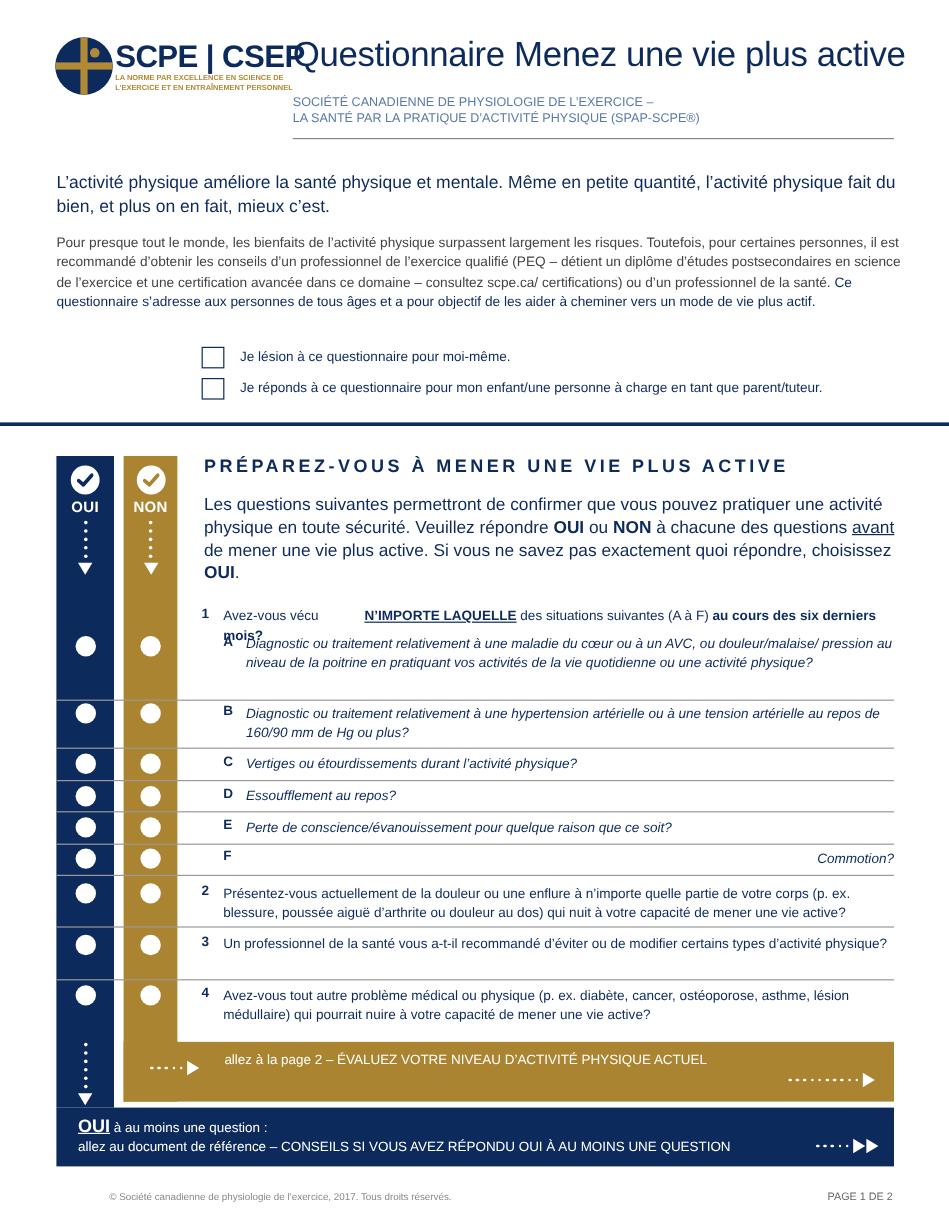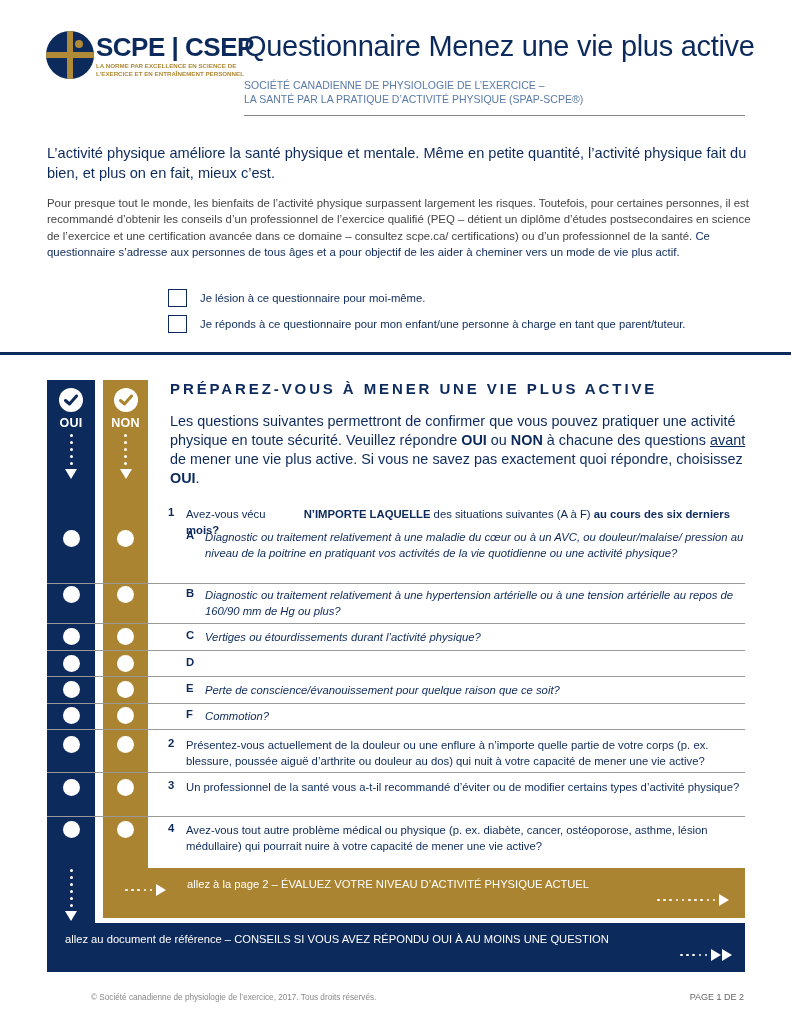--- a/index.html
+++ b/index.html
@@ -168,21 +168,21 @@
 <div class="rowline" style="left:47px; top:623px; width:698px;"></div>
 <div class="rowline" style="left:47px; top:650px; width:698px;"></div>
 <div class="rowline" style="left:47px; top:676px; width:698px;"></div>
 <div class="rowline" style="left:47px; top:703px; width:698px;"></div>
 <div class="rowline" style="left:47px; top:729px; width:698px;"></div>
 <div class="rowline" style="left:47px; top:772px; width:698px;"></div>
 <div class="rowline" style="left:47px; top:816px; width:698px;"></div>
 
 <div class="q-row" style="top:506px; height:20px;">
   <span class="q-num" style="top:0;">1</span>
-  <div class="q-text" style="top:0; left:38px;"><span>Avez-vous vécu </span><b style="padding-left:35px;">N’IMPORTE LAQUELLE</b><span> des situations suivantes (A à F) </span><b>au cours des six derniers mois?</b></div>
+  <div class="q-text" style="top:0; left:38px;"><span>Avez-vous vécu </span><b style="text-decoration:underline;padding-left:35px;">N’IMPORTE LAQUELLE</b><span> des situations suivantes (A à F) </span><b>au cours des six derniers mois?</b></div>
 </div>
 
 <div class="q-row" style="top:529px; height:54px;">
   <span class="q-sub-letter" style="top:0;">A</span>
   <div class="q-sub-text" style="top:0;">Diagnostic ou traitement relativement à une maladie du cœur ou à un AVC, ou douleur/malaise/ pression au niveau de la poitrine en pratiquant vos activités de la vie quotidienne ou une activité physique?</div>
 </div>
 <div class="radio" style="left:63px; top:530px;"></div>
 <div class="radio" style="left:117px; top:530px;"></div>
 
 <div class="q-row" style="top:587px; height:36px;">
@@ -194,34 +194,35 @@
 
 <div class="q-row" style="top:629px; height:20px;">
   <span class="q-sub-letter" style="top:0;">C</span>
   <div class="q-sub-text" style="top:0;">Vertiges ou étourdissements durant l’activité physique?</div>
 </div>
 <div class="radio" style="left:63px; top:628px;"></div>
 <div class="radio" style="left:117px; top:628px;"></div>
 
 <div class="q-row" style="top:656px; height:20px;">
   <span class="q-sub-letter" style="top:0;">D</span>
+  <div class="q-sub-text" style="top:0;">Essoufflement au repos?</div>
 </div>
 <div class="radio" style="left:63px; top:655px;"></div>
 <div class="radio" style="left:117px; top:655px;"></div>
 
 <div class="q-row" style="top:682px; height:20px;">
   <span class="q-sub-letter" style="top:0;">E</span>
   <div class="q-sub-text" style="top:0;">Perte de conscience/évanouissement pour quelque raison que ce soit?</div>
 </div>
 <div class="radio" style="left:63px; top:681px;"></div>
 <div class="radio" style="left:117px; top:681px;"></div>
 
 <div class="q-row" style="top:708px; height:20px;">
   <span class="q-sub-letter" style="top:0;">F</span>
-  <div class="q-sub-text" style="top:0;">Commotion?</div>
+  <div class="q-sub-text" style="top:0;text-align:right;">Commotion?</div>
 </div>
 <div class="radio" style="left:63px; top:707px;"></div>
 <div class="radio" style="left:117px; top:707px;"></div>
 
 <div class="q-row" style="top:737px; height:36px;">
   <span class="q-num" style="top:0;">2</span>
   <div class="q-text" style="top:0;">Présentez-vous actuellement de la douleur ou une enflure à n’importe quelle partie de votre corps (p. ex. blessure, poussée aiguë d’arthrite ou douleur au dos) qui nuit à votre capacité de mener une vie active?</div>
 </div>
 <div class="radio" style="left:63px; top:736px;"></div>
 <div class="radio" style="left:117px; top:736px;"></div>
@@ -259,20 +260,21 @@
     <span></span>
     <span></span>
     <span></span>
     <span></span>
     <span></span>
     <span></span>
     <i class="harrow"></i>
 </div>
 
 <div class="oui-text">
+  <div><span class="big">OUI</span><span> à au moins une question :</span></div>
   <div>allez au document de référence – CONSEILS SI VOUS AVEZ RÉPONDU OUI À AU MOINS UNE QUESTION</div>
 </div>
 <div style="position:absolute; left:680px; top:949px;" class="hdots">
   <span></span>
     <span></span>
     <span></span>
     <span></span>
     <span></span>
     <i class="harrow"></i>
     <i class="harrow" style="margin-left:1px;"></i>

